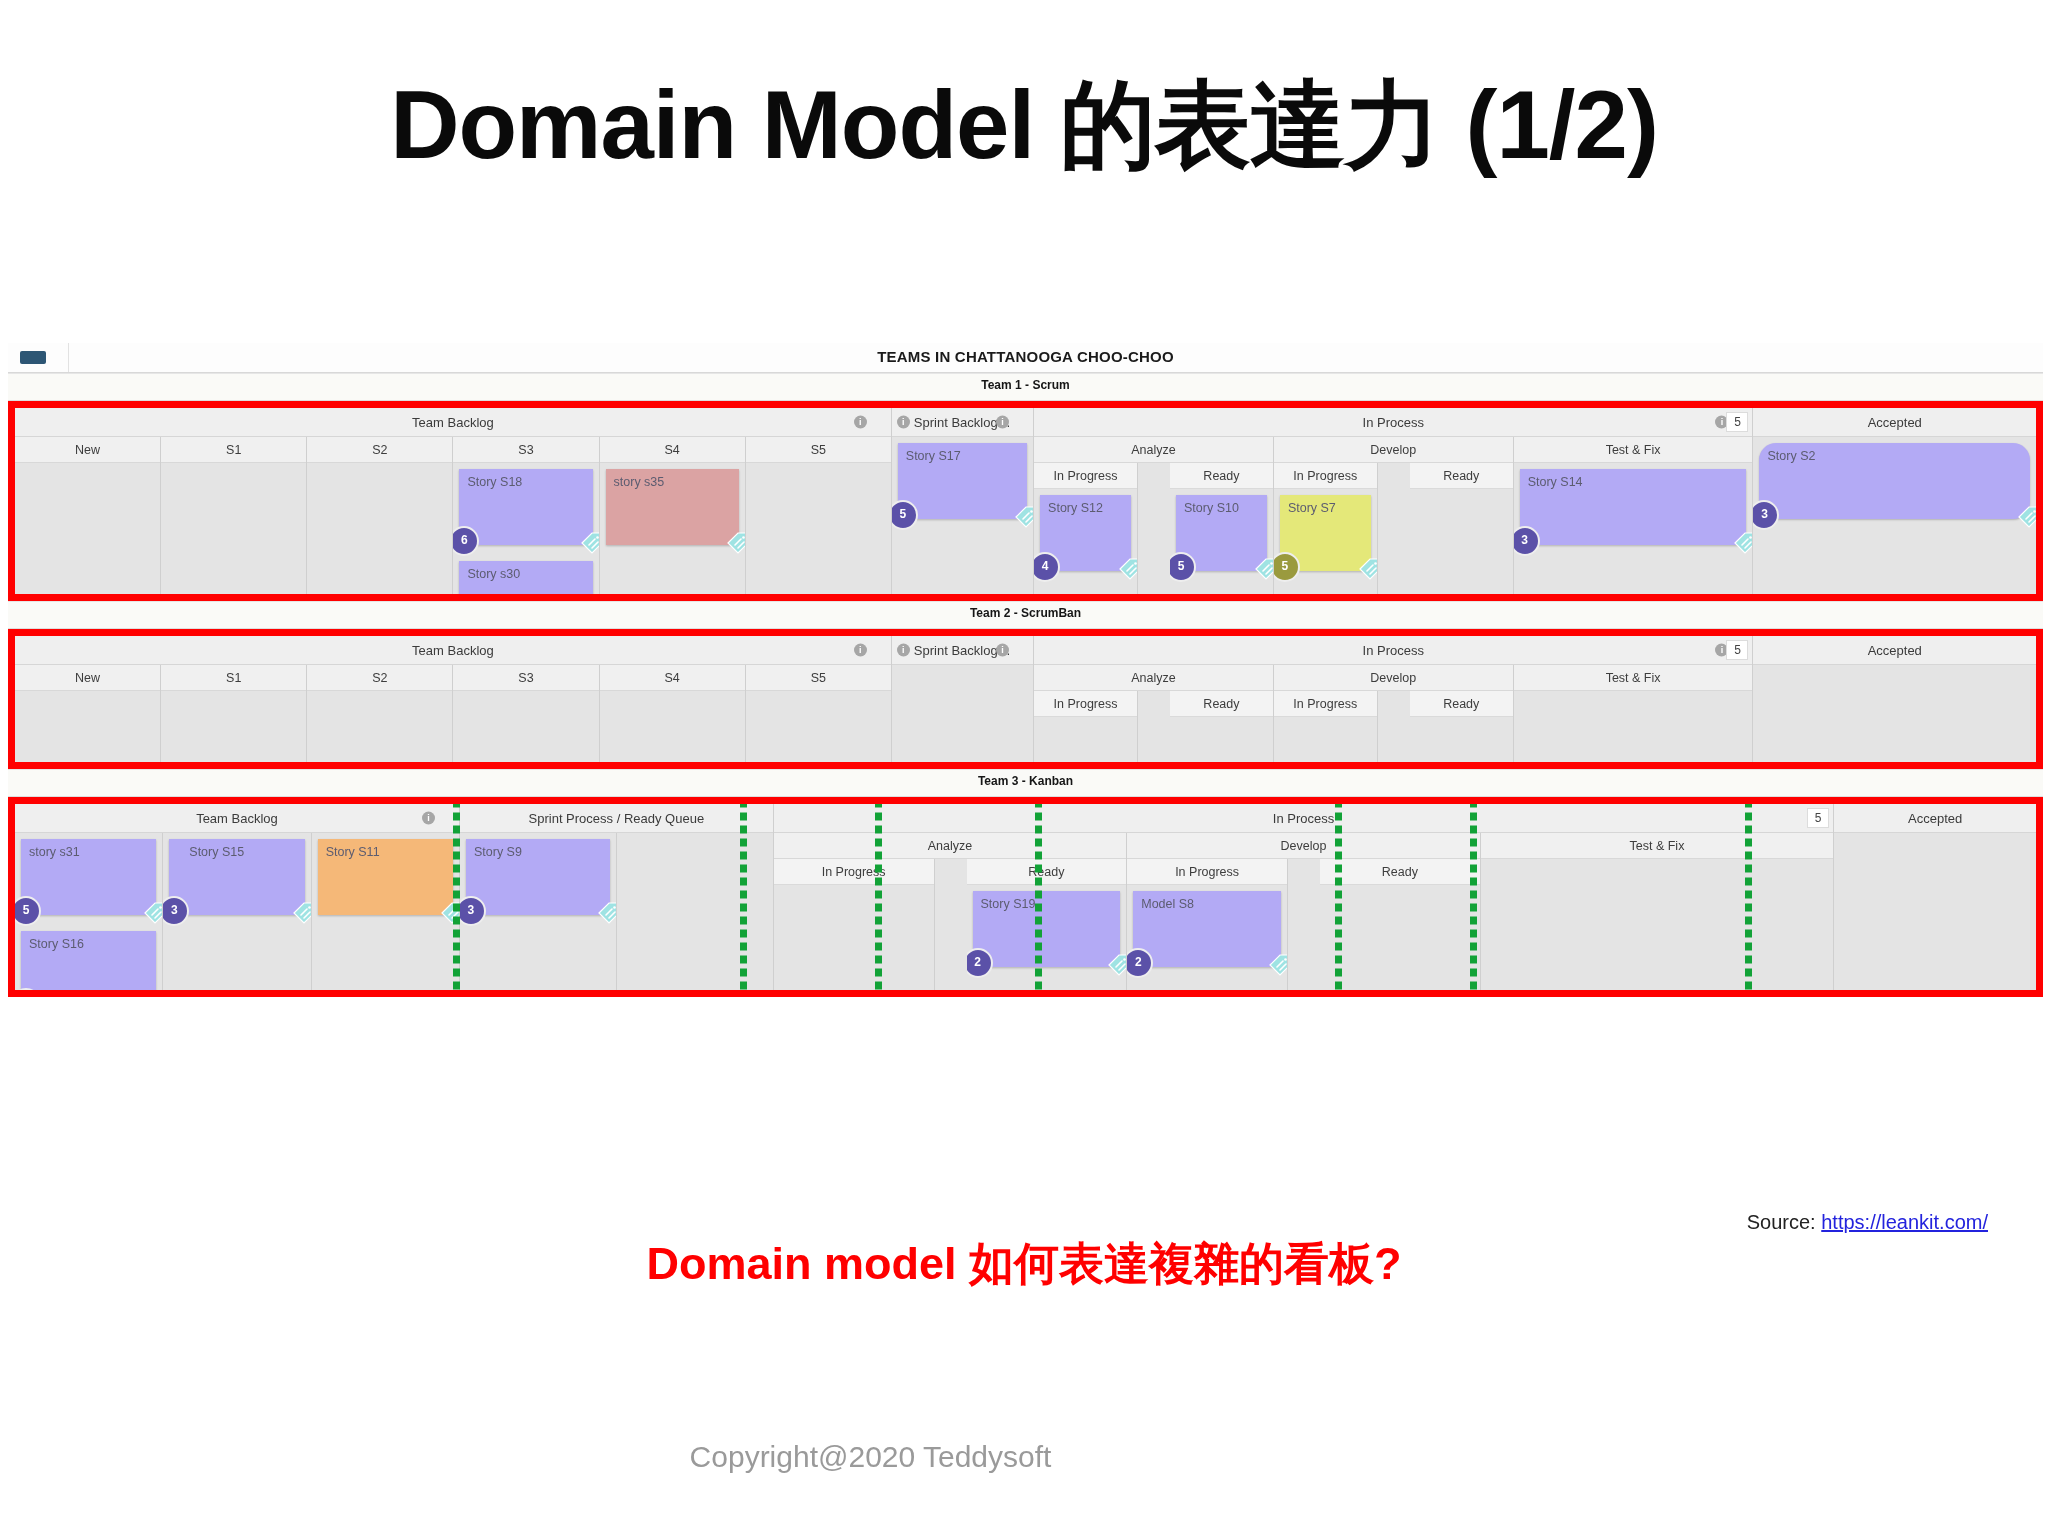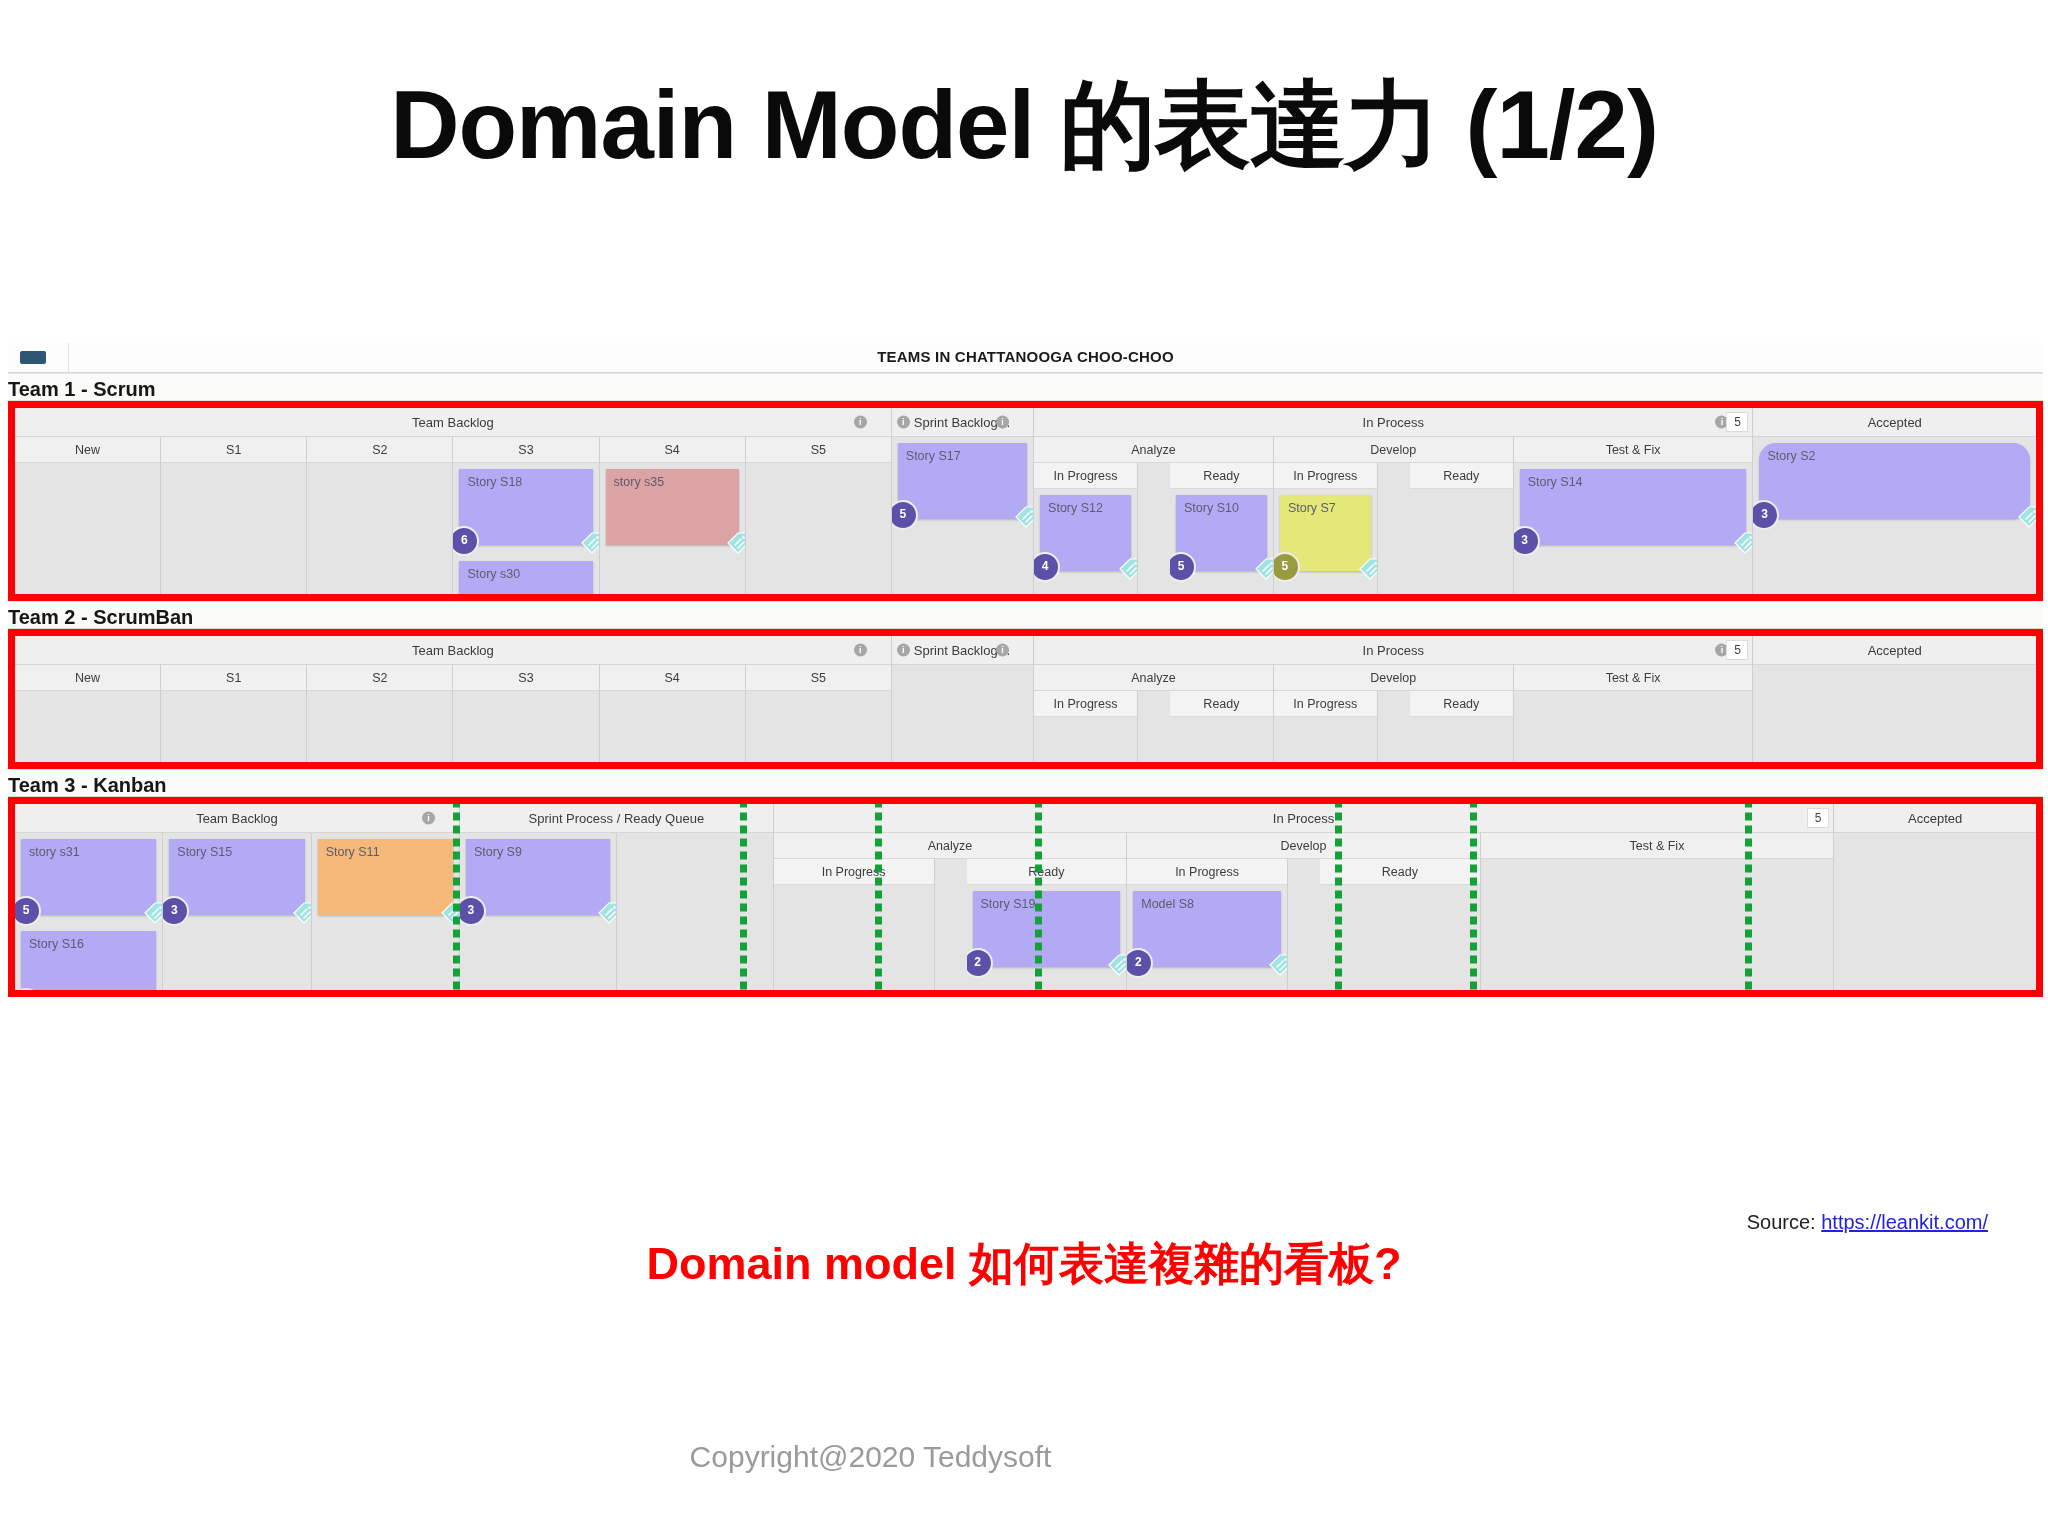--- a/index.html
+++ b/index.html
@@ -36,22 +36,22 @@
     font-size:15px;font-weight:bold;color:#1a1a1a;letter-spacing:.2px;
   }
 
   
   .lane{position:relative;width:2035px;box-sizing:border-box;}
   .lane-title-row{
     height:26px;background:#fafaf7;border-bottom:1px solid #dedede;
     border-top:1px solid #e6e6e6;position:relative;
   }
   .lane-title{
-    position:absolute;left:0;top:4px;width:2035px;
-    font-size:20px;font-weight:bold;color:#161616;
+    position:absolute;left:0;top:4px;width:2035px;text-align:center;
+    font-size:12px;font-weight:bold;color:#161616;
   }
   .lane-body{
     position:relative;border:7px solid #a21caf;box-sizing:border-box;
     background:#000000;
   }
   .lane-grid{display:flex;width:100%;height:100%;}
 
   
   .tcol{
     display:flex;flex-direction:column;box-sizing:border-box;
@@ -498,21 +498,21 @@
                           <path d="M2 12 L12 2 L22 2 L22 12 L12 22 Z" fill="#9fe3e3" stroke="#fff" stroke-width="1.2"></path>
                           <path d="M9 14 L15 8 M12 17 L18 11" stroke="#fff" stroke-width="1.6" stroke-linecap="round"></path>
                           <circle cx="17.5" cy="6.5" r="1.3" fill="#fff"></circle>
                         </svg>
                       </div>
                     </div>
                   </div>
                 </div>
                 <div class="scol">
                   <div class="drop">
-                    <div class="card" style="background: rgb(179, 170, 245);">
+                    <div class="card" style="background: rgb(179, 170, 245); padding-left: 12px;">
                       <div class="ttl">Story S15</div>
                       <div class="badge" style="background: rgb(91, 81, 168);">3</div>
                       <div class="tag">
                         <svg viewBox="0 0 24 24">
                           <path d="M2 12 L12 2 L22 2 L22 12 L12 22 Z" fill="#9fe3e3" stroke="#fff" stroke-width="1.2"></path>
                           <path d="M9 14 L15 8 M12 17 L18 11" stroke="#fff" stroke-width="1.6" stroke-linecap="round"></path>
                           <circle cx="17.5" cy="6.5" r="1.3" fill="#fff"></circle>
                         </svg>
                       </div>
                     </div>

